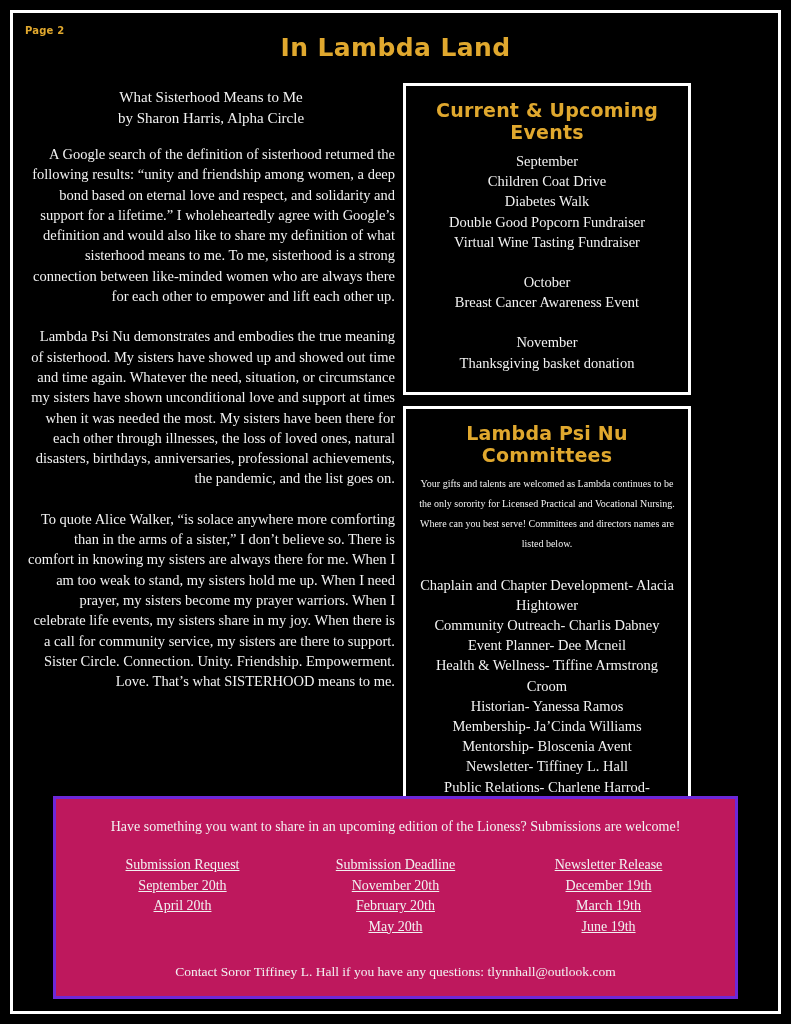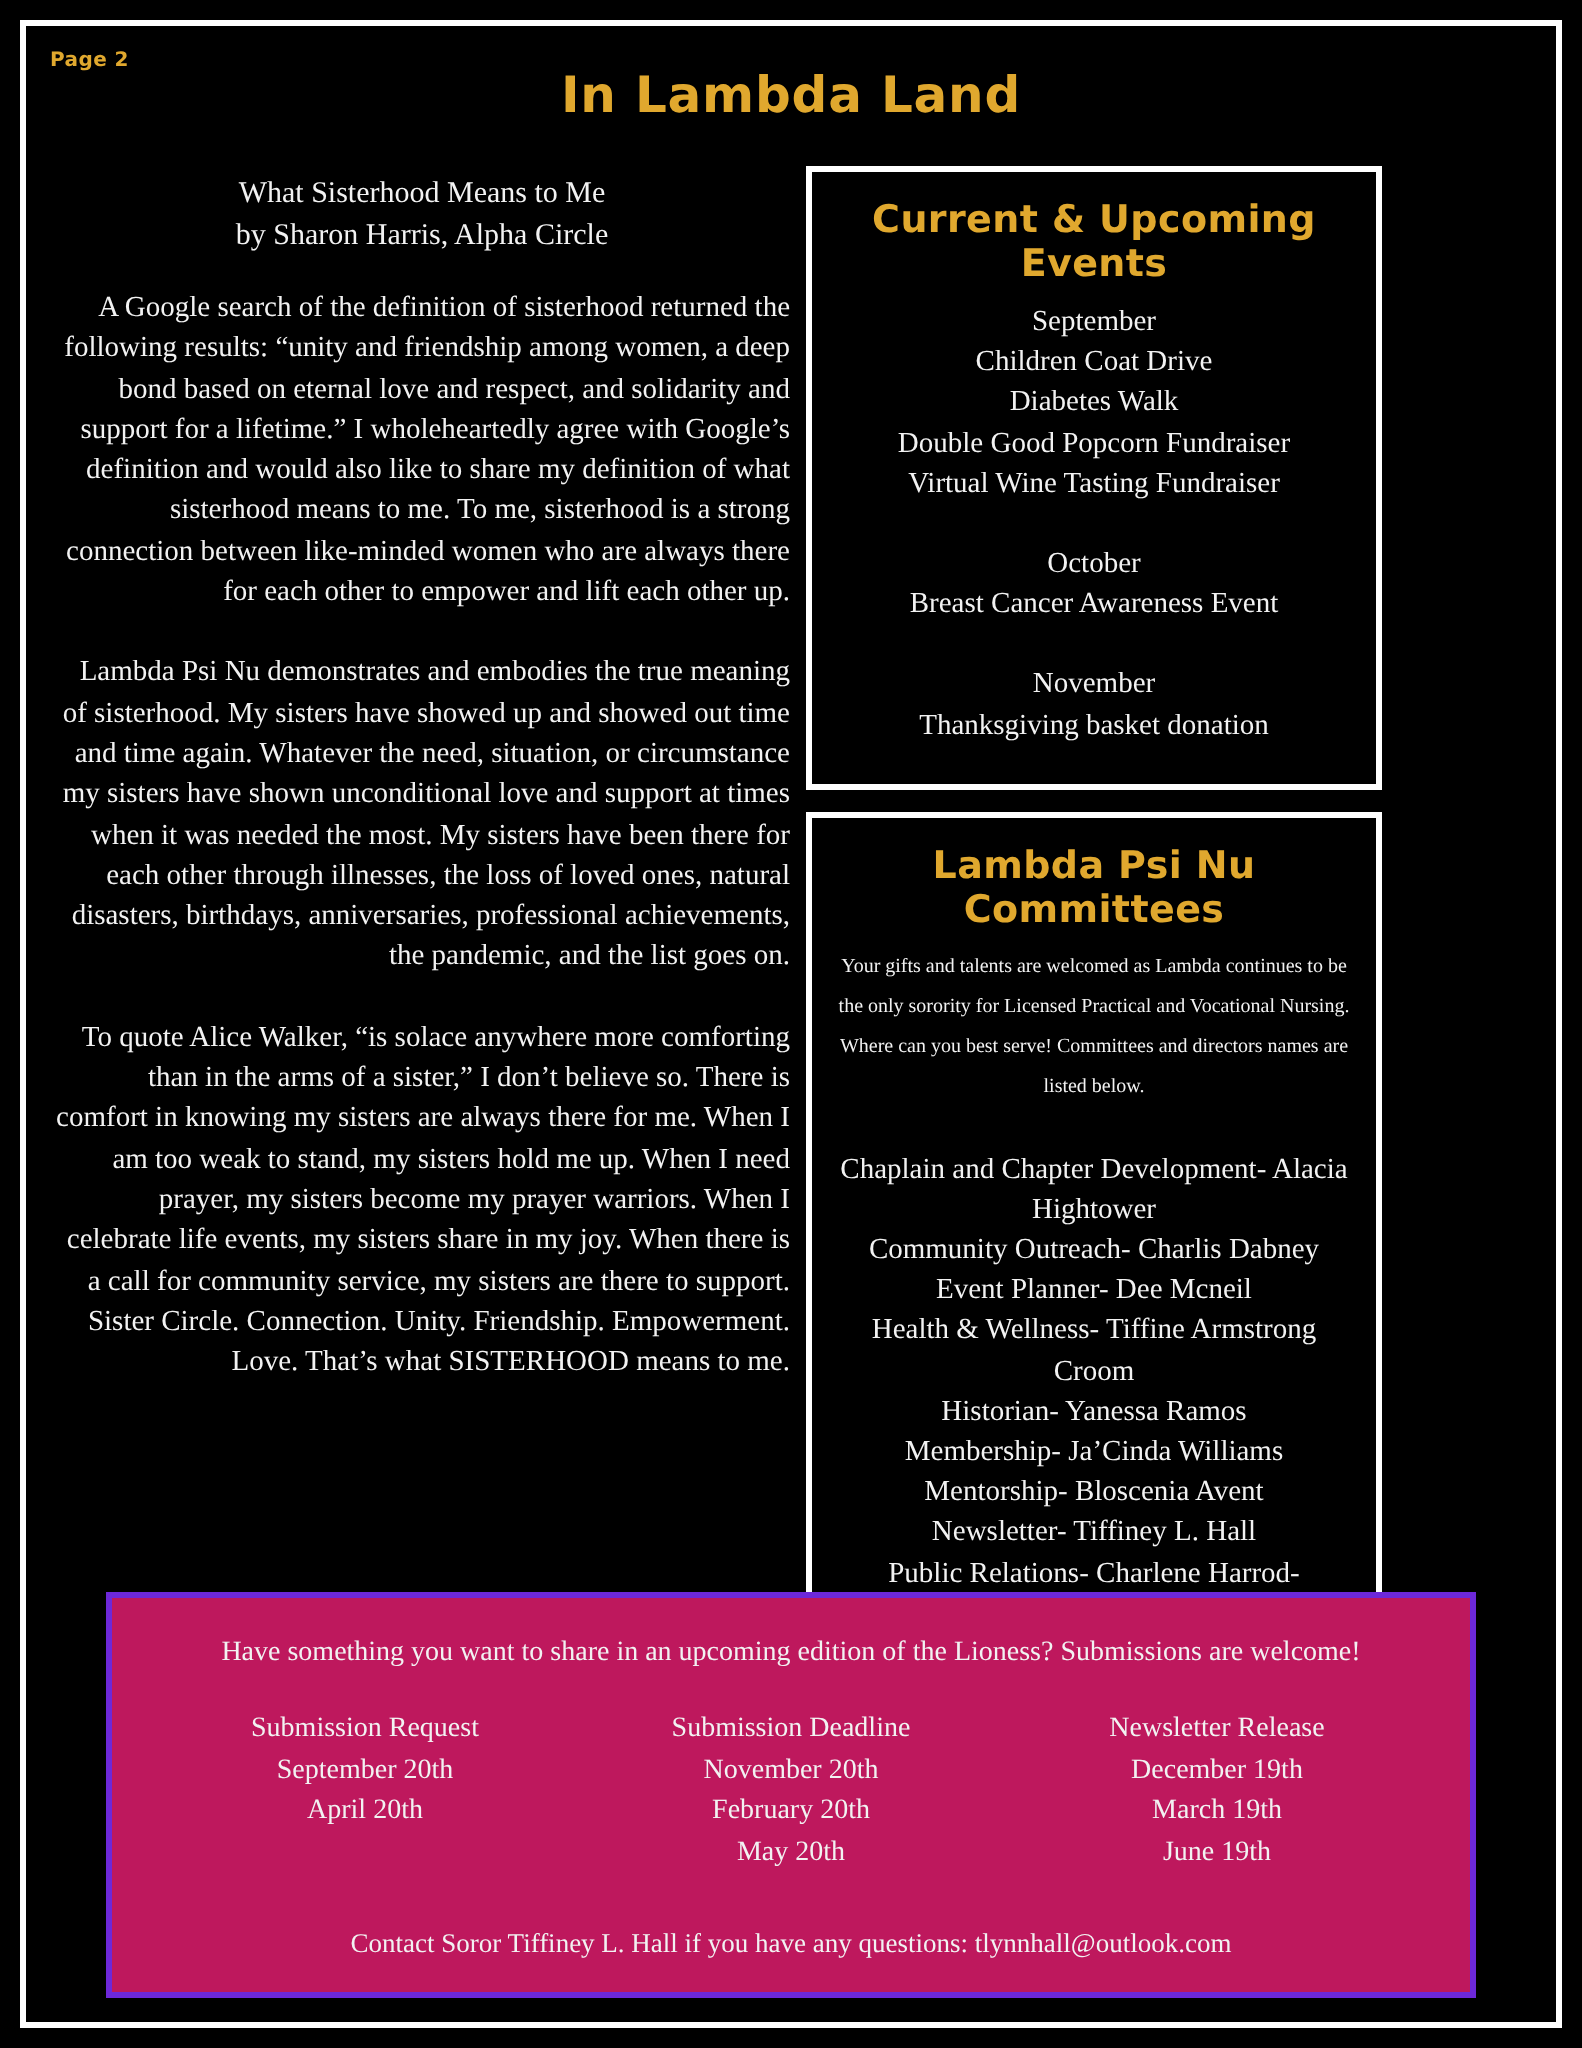--- a/index.html
+++ b/index.html
@@ -152,20 +152,21 @@
   .bottom-intro {
     text-align: center;
     font-size: 14px;
     line-height: 19px;
     margin-bottom: 19px;
   }
   .sub-grid {
     display: flex;
     justify-content: flex-end;
     align-items: flex-start;
+    text-decoration: underline;
   }
   .sub-col {
     flex: 1 1 0;
     text-align: center;
   }
   .sub-col .sub-head {
     font-size: 14px;
     line-height: 20.5px;
   }
   .sub-col .sub-date {

